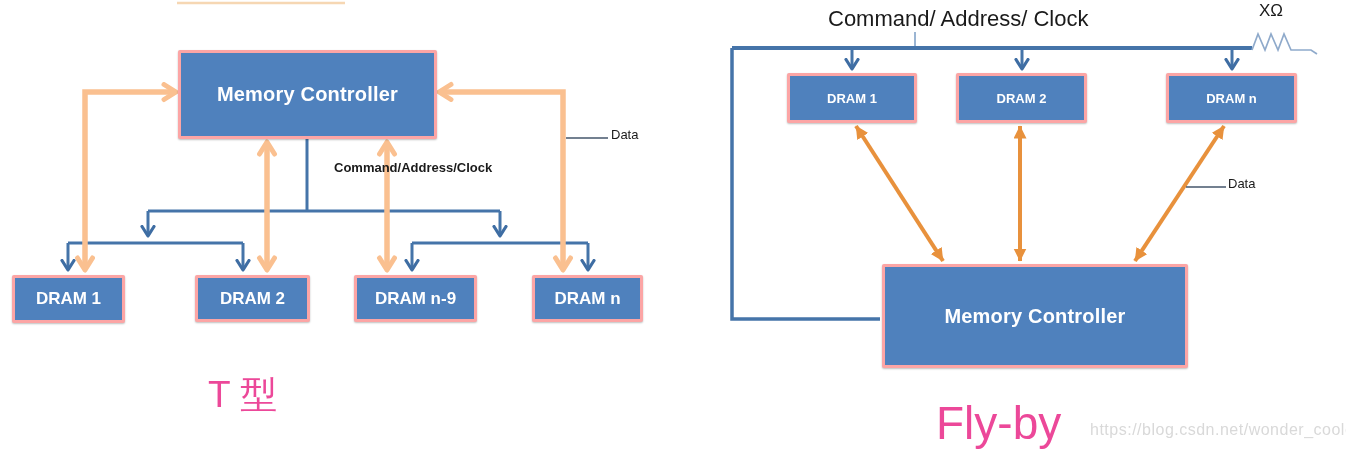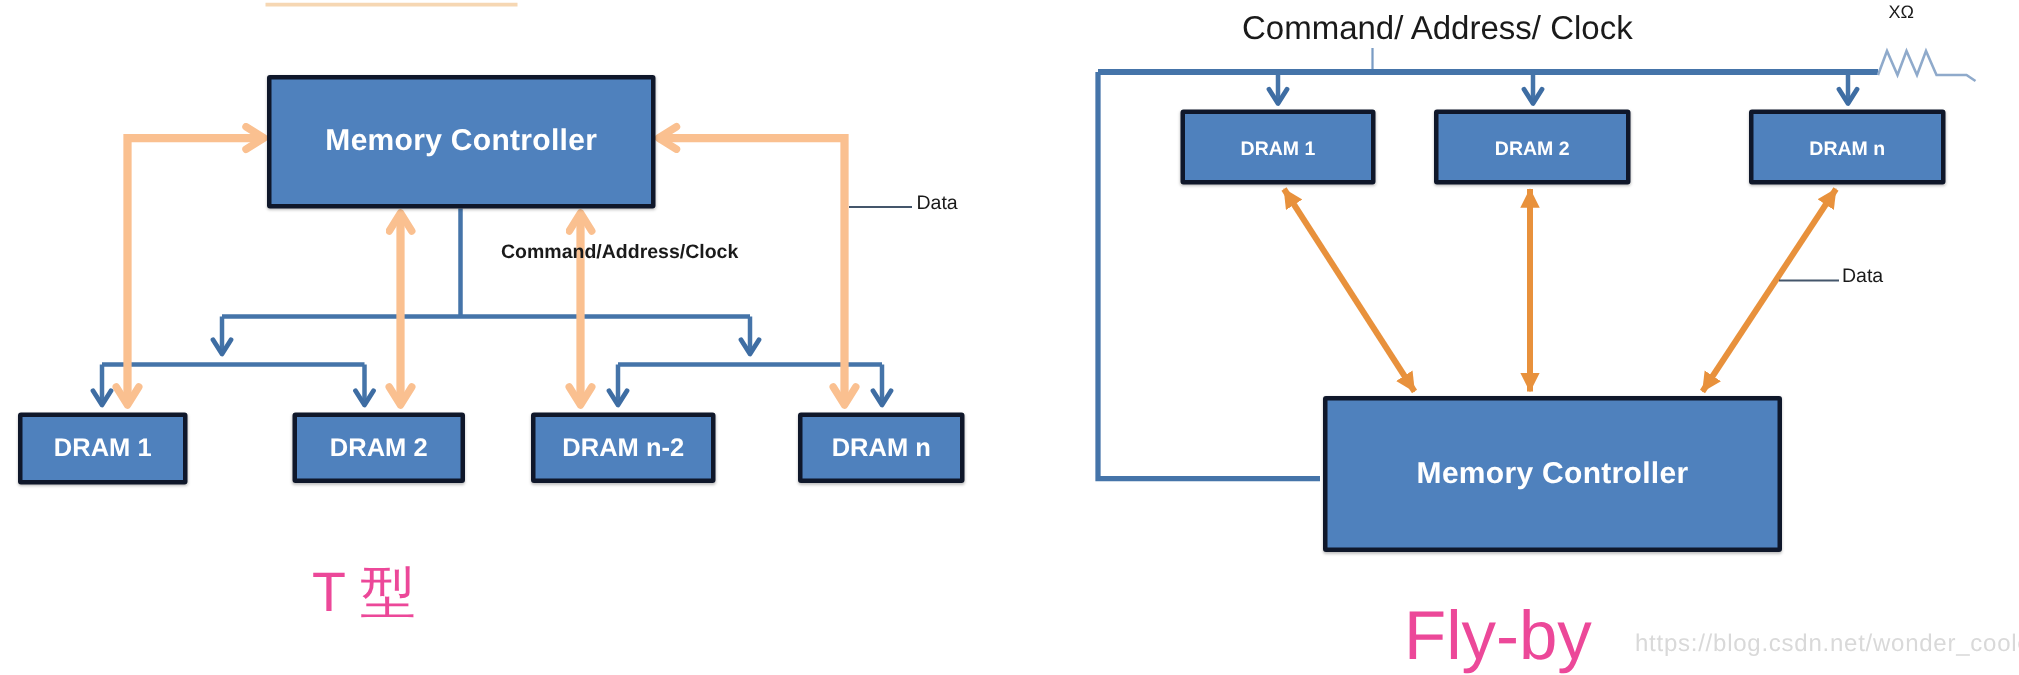--- a/index.html
+++ b/index.html
@@ -3,33 +3,33 @@
 <meta charset="utf-8">
 <style>
   html,body{margin:0;padding:0;background:#ffffff;}
   #canvas{
     position:relative;width:1346px;height:450px;background:#ffffff;overflow:hidden;
     font-family:"Liberation Sans","DejaVu Sans",sans-serif;
   }
   #wires{position:absolute;left:0;top:0;width:1346px;height:450px;}
   .box{
     position:absolute;display:flex;align-items:center;justify-content:center;
-    background:#4F81BD;border:3px solid #0f172a;border-radius:2px;
+    background:#4F81BD;border:3px solid #fca5a5;border-radius:2px;
     color:#ffffff;font-weight:bold;box-sizing:border-box;
     box-shadow:0 1px 2px rgba(0,0,0,0.25);
     text-align:center;
   }
   .mc{font-size:20px;letter-spacing:0.2px;}
   .dram-l{font-size:17px;}
   .dram-r{font-size:13px;}
   .lbl{position:absolute;color:#1a1a1a;white-space:nowrap;text-align:center;}
   .lbl-cac-left{font-size:13px;font-weight:bold;margin-left:16px;}
   .lbl-cac-right{font-size:22px;}
   .lbl-data{font-size:13px;}
-  .lbl-ohm{font-size:12px;}
+  .lbl-ohm{font-size:17px;}
   .title{position:absolute;color:#ec4899;white-space:nowrap;text-align:right;}
   .title-t{font-size:37px;left:208px;top:370px;}
   .title-fly{font-size:46px;left:936px;top:396px;}
   .watermark{position:absolute;left:1090px;top:421px;font-size:16px;color:#d9d9d9;letter-spacing:0.5px;}
 </style>
 </head>
 <body>
 
 <div id="canvas">
 
@@ -109,21 +109,21 @@
 
   <div class="lbl lbl-data" style="left:611px;top:127px;">Data</div>
 
   <div class="box dram-l" style="left:12px;top:275px;width:113px;height:48px;">
     <span>DRAM 1</span>
   </div>
   <div class="box dram-l" style="left:195px;top:275px;width:115px;height:47px;">
     <span>DRAM 2</span>
   </div>
   <div class="box dram-l" style="left:354px;top:275px;width:123px;height:47px;">
-    <span>DRAM n-2</span>
+    <span>DRAM n-9</span>
   </div>
   <div class="box dram-l" style="left:532px;top:275px;width:111px;height:47px;">
     <span>DRAM n</span>
   </div>
 
   <div class="title title-t">T 型</div>
 
   <div class="lbl lbl-cac-right" style="left:828px;top:6px;">Command/ Address/ Clock</div>
 
   <div class="lbl lbl-ohm" style="left:1259px;top:1px;">XΩ</div>

